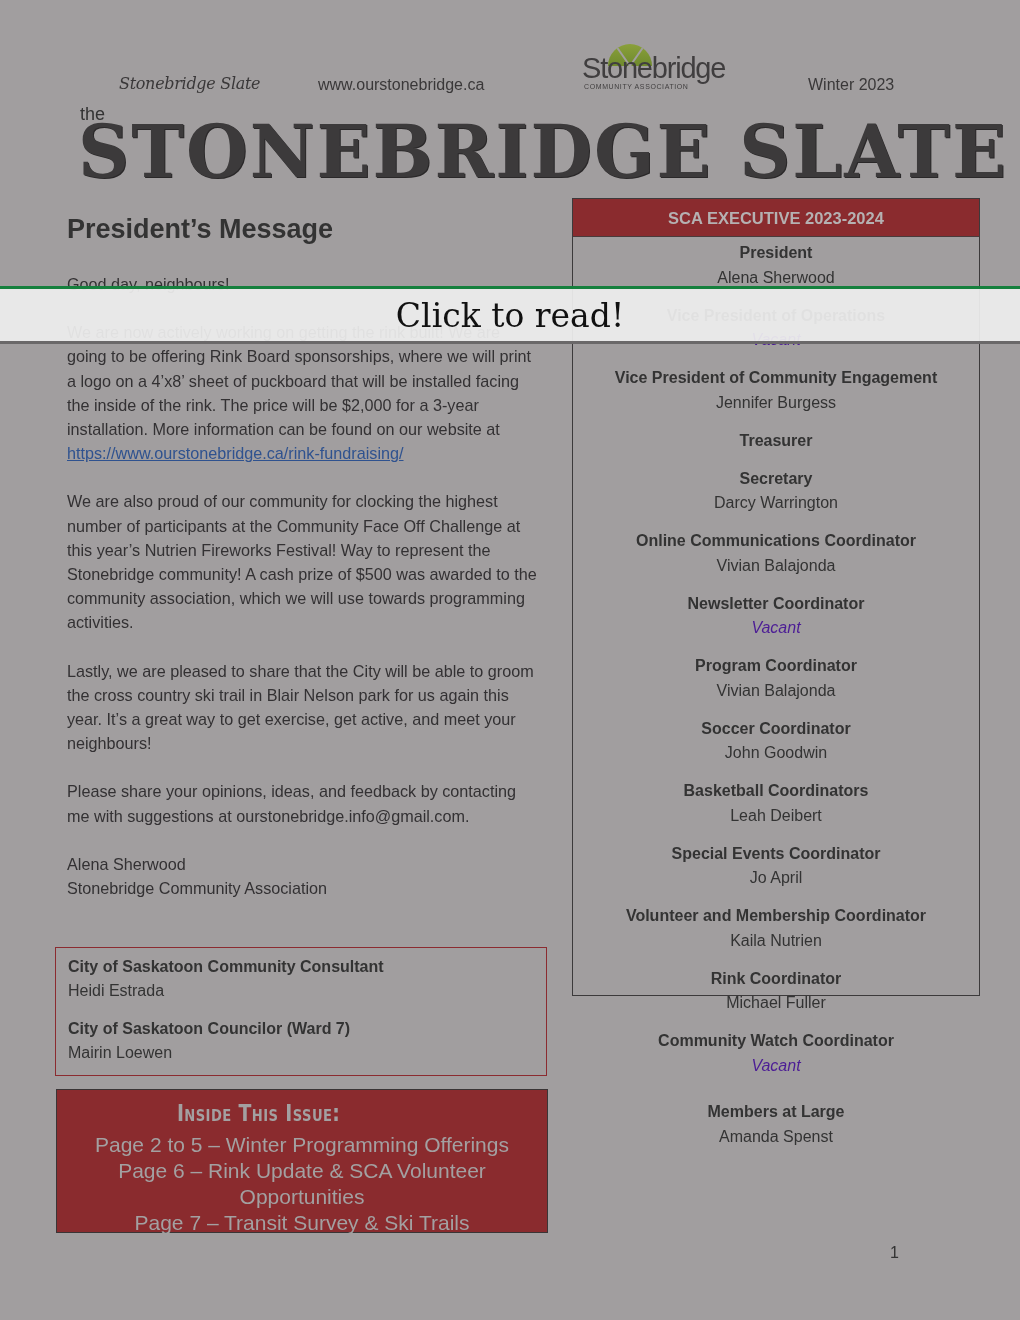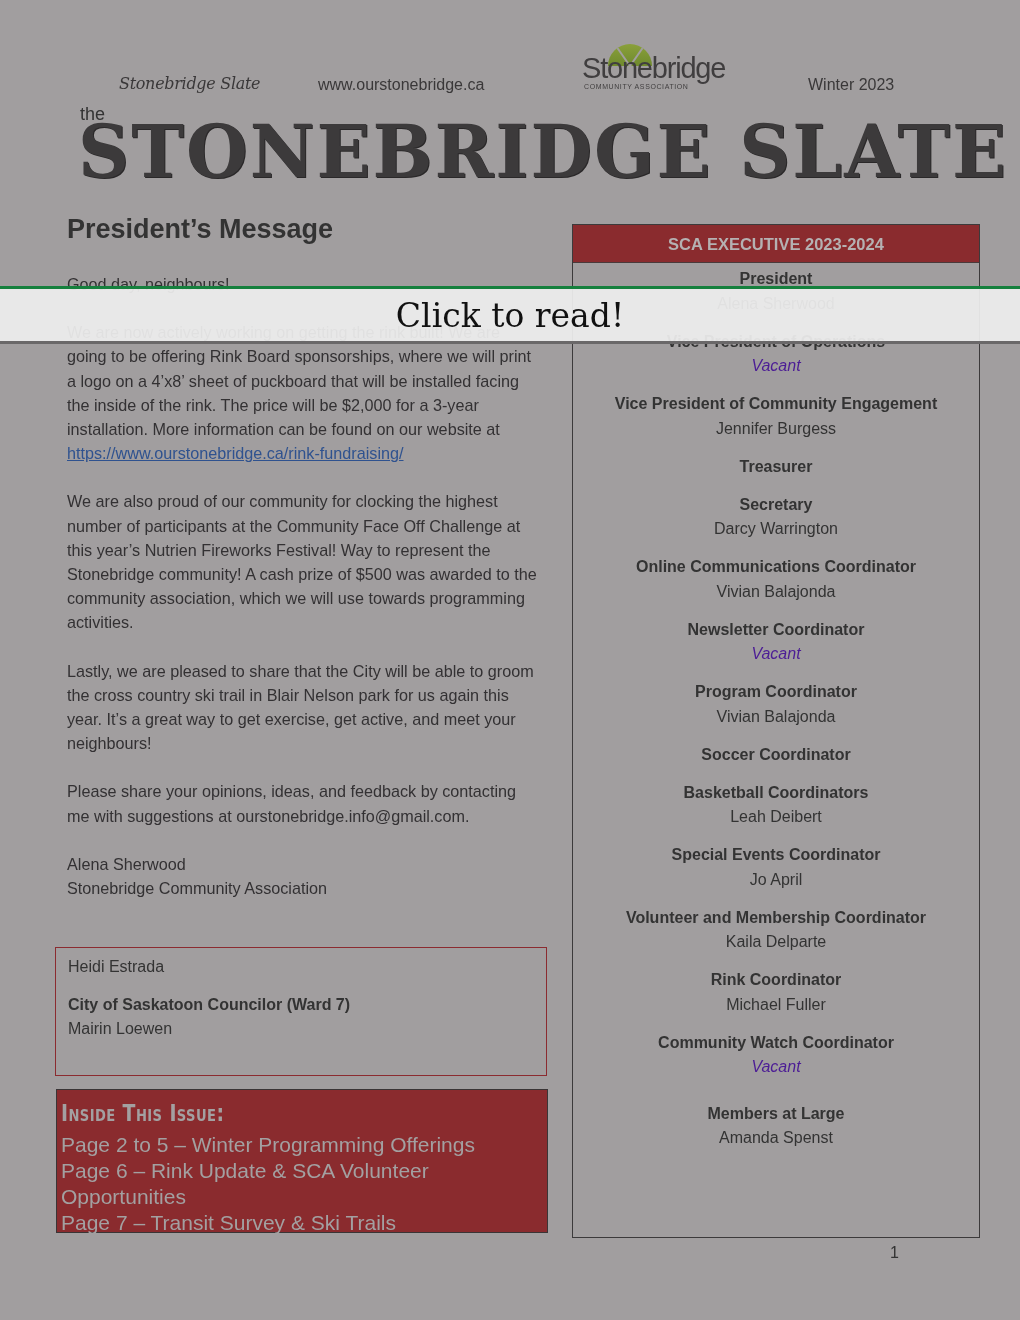--- a/index.html
+++ b/index.html
@@ -85,32 +85,33 @@
       border: 1.5px solid #8b2b30;
       padding: 7px 12px;
     }
     .contacts-box .role { font-size: 16px; font-weight: bold; color: #333; line-height: 24px; }
     .contacts-box .name { font-size: 16px; color: #333; line-height: 24px; margin-bottom: 14px; }
 
     .inside-box {
       position: absolute; left: 56px; top: 1089px; width: 492px; height: 144px;
       background: #8a2b2e; border: 1.5px solid #3a3536;
       padding: 10px 4px;
+      text-align: center;
     }
     .inside-box .inside-title {
       font-family: "DejaVu Sans", sans-serif; font-weight: bold;
       font-size: 23px; color: #a3a0a1; letter-spacing: 0.5px;
       font-variant: small-caps; margin-bottom: 6px;
       transform: scaleX(0.82); transform-origin: left;
     }
     .inside-box .inside-item { font-size: 21px; color: #a3a0a1; line-height: 26px; }
 
     
     .exec-box {
-      position: absolute; left: 572px; top: 224px; width: 408px; height: 1014px;
+      position: absolute; left: 572px; top: 198px; width: 408px; height: 798px;
       border: 1.5px solid #3c3a3b;
     }
     .exec-header {
       height: 38px; background: #8a2b2e; border-bottom: 1.5px solid #4a3a3b;
       color: #b5b1b2; font-weight: bold; font-size: 16.5px;
       text-align: center; line-height: 38px;
     }
     .exec-list { padding-top: 4px; text-align: center; }
     .exec-entry { margin-bottom: 13.5px; }
     .exec-entry .role { font-size: 16px; font-weight: bold; color: #333; line-height: 24.5px; }
@@ -159,20 +160,21 @@
     <p>Good day, neighbours!</p>
     <p><span>We are now actively working on getting the rink built! We are going to be offering Rink Board sponsorships, where we will print a logo on a 4’x8’ sheet of puckboard that will be installed facing the inside of the rink. The price will be $2,000 for a 3-year installation. More information can be found on our website at </span><a class="link">https://www.ourstonebridge.ca/rink-fundraising/</a></p>
     <p>We are also proud of our community for clocking the highest number of participants at the Community Face Off Challenge at this year’s Nutrien Fireworks Festival!  Way to represent the Stonebridge community!  A cash prize of $500 was awarded to the community association, which we will use towards programming activities.</p>
     <p>Lastly, we are pleased to share that the City will be able to groom the cross country ski trail in Blair Nelson park for us again this year.  It’s a great way to get exercise, get active, and meet your neighbours!</p>
     <p>Please share your opinions, ideas, and feedback by contacting me with suggestions at ourstonebridge.info@gmail.com.</p>
     <div>Alena Sherwood</div>
     <div>Stonebridge Community Association</div>
   </div>
 
   <div class="contacts-box">
+    <div class="role">City of Saskatoon Community Consultant</div>
     <div class="name">Heidi Estrada</div>
     <div class="role">City of Saskatoon Councilor (Ward 7)</div>
     <div class="name">Mairin Loewen</div>
   </div>
 
   <div class="inside-box">
     <div class="inside-title">Inside This Issue:</div>
     <div class="inside-item">Page 2 to 5 – Winter Programming Offerings</div>
     <div class="inside-item">Page 6 – Rink Update &amp; SCA Volunteer Opportunities</div>
     <div class="inside-item">Page 7 – Transit Survey &amp; Ski Trails</div>
@@ -207,32 +209,33 @@
       <div class="exec-entry">
         <div class="role">Newsletter Coordinator</div>
         <div class="name vacant">Vacant</div>
       </div>
       <div class="exec-entry">
         <div class="role">Program Coordinator</div>
         <div class="name">Vivian Balajonda</div>
       </div>
       <div class="exec-entry">
         <div class="role">Soccer Coordinator</div>
+        <div class="name">John Goodwin</div>
       </div>
       <div class="exec-entry">
         <div class="role">Basketball Coordinators</div>
         <div class="name">Leah Deibert</div>
       </div>
       <div class="exec-entry">
         <div class="role">Special Events Coordinator</div>
         <div class="name">Jo April</div>
       </div>
       <div class="exec-entry">
         <div class="role">Volunteer and Membership Coordinator</div>
-        <div class="name">Kaila Delparte</div>
+        <div class="name">Kaila Nutrien</div>
       </div>
       <div class="exec-entry">
         <div class="role">Rink Coordinator</div>
         <div class="name">Michael Fuller</div>
       </div>
       <div class="exec-entry">
         <div class="role">Community Watch Coordinator</div>
         <div class="name vacant">Vacant</div>
       </div>
       <div class="exec-entry spaced">

